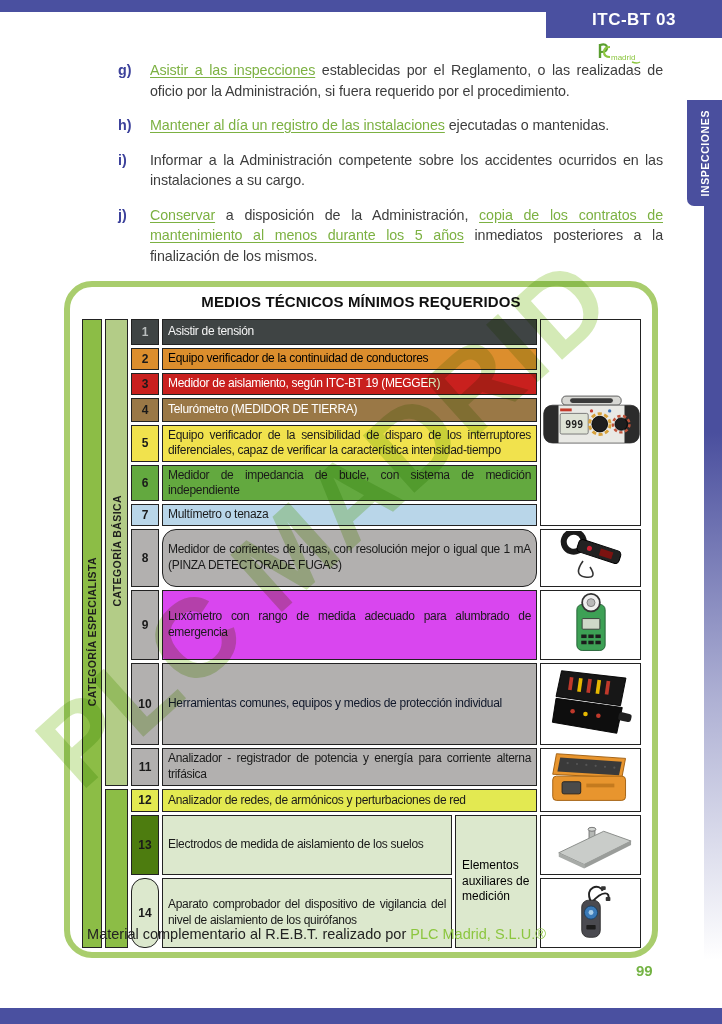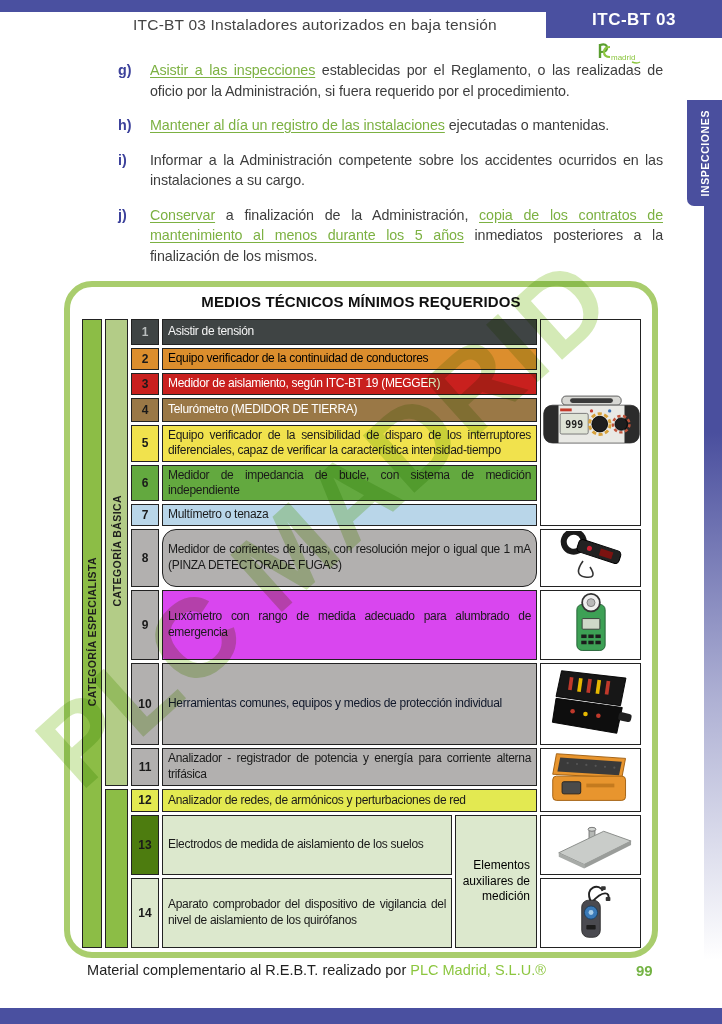--- a/index.html
+++ b/index.html
@@ -35,42 +35,41 @@
   
   table.equip{position:absolute;left:79px;top:316px;width:565px;border-collapse:separate;
               border-spacing:3px;table-layout:fixed;}
   table.equip td{border:1px solid #222;vertical-align:middle;box-sizing:border-box;overflow:hidden;}
   td.num{text-align:center;font-weight:bold;font-size:12px;}
   td.desc{font-size:12px;letter-spacing:-.3px;line-height:1.28;padding:2px 5px;text-align:justify;}
   td.imgc{background:#fff;text-align:center;vertical-align:middle;padding:1px;}
   td.catcell{text-align:center;}
   .vtext{writing-mode:vertical-rl;transform:rotate(180deg);font-weight:bold;font-size:10.5px;
          letter-spacing:.4px;color:#1d1d1d;white-space:nowrap;}
-  td.aux{font-size:12px;line-height:1.3;padding:2px 6px;text-align:right;}
+  td.aux{font-size:12px;line-height:1.3;padding:2px 6px;text-align:left;}
   tr.h1{height:26px} tr.h2{height:22px} tr.h3{height:22px} tr.h4{height:24px}
   tr.h5{height:36px} tr.h6{height:22px} tr.h7{height:17px} tr.h8{height:55px}
   tr.h9{height:66px} tr.h10{height:80px} tr.h11{height:38px} tr.h12{height:20px}
   tr.h13{height:60px} tr.h14{height:65px}
   
   .watermark{position:absolute;left:55px;top:700px;font-size:112px;font-weight:bold;
              color:#8dc63f;opacity:.38;white-space:nowrap;transform:rotate(-42deg);
              transform-origin:0 50%;pointer-events:none;mix-blend-mode:multiply;z-index:40;
              letter-spacing:2px;}
   
-  .footer{position:absolute;left:64px;top:962px;width:505px;text-align:center;font-size:14.5px;color:#222;}
+  .footer{position:absolute;left:64px;top:926px;width:505px;text-align:center;font-size:14.5px;color:#222;}
   .footer .brand{color:#8cc63f;}
   .pagenum{position:absolute;left:636px;top:962px;font-size:15px;font-weight:bold;color:#74b344;}
 </style>
 </head>
 <body>
 
 <div class="page">
 
   <div class="topbar"></div>
-  <div class="doc-title">ITC-BT 03 Instaladores autorizados en baja tensión</div>
   <div class="badge">
     <span>ITC-BT 03</span>
   </div>
 
   <div class="logo">
     <svg width="52" height="24" viewBox="0 0 52 24">
       <path d="M6 2 v14" stroke="#5a9e2f" stroke-width="2.4" fill="none"></path>
       <path d="M6 3 q7 -2 7 3 q0 4 -6 4" stroke="#5a9e2f" stroke-width="2.2" fill="none"></path>
       <path d="M16 5 q-6 0 -6 5 q0 5 6 5" stroke="#8cc63f" stroke-width="2.2" fill="none"></path>
       <text x="17" y="18" font-size="8" fill="#8cc63f" font-family="Liberation Sans, sans-serif">madrid</text>
@@ -91,21 +90,21 @@
     <div class="item">
       <span class="letter">h)</span>
       <span class="txt"><span class="glink">Mantener al día un registro de las instalaciones</span><span> ejecutadas o mantenidas.</span></span>
     </div>
     <div class="item">
       <span class="letter">i)</span>
       <span class="txt"><span>Informar a la Administración competente sobre los accidentes ocurridos en las instalaciones a su cargo.</span></span>
     </div>
     <div class="item">
       <span class="letter">j)</span>
-      <span class="txt"><span class="glink">Conservar</span><span> a finalización de la Administración, </span><span class="glink">copia de los contratos de mantenimiento al menos durante los 5 años</span><span> inmediatos posteriores a la finalización de los mismos.</span></span>
+      <span class="txt"><span class="glink">Conservar</span><span> a disposición de la Administración, </span><span class="glink">copia de los contratos de mantenimiento al menos durante los 5 años</span><span> inmediatos posteriores a la finalización de los mismos.</span></span>
     </div>
   </div>
 
   <div class="greenbox"></div>
   <div class="tbl-title">MEDIOS TÉCNICOS MÍNIMOS REQUERIDOS</div>
 
   <table class="equip">
     <colgroup>
       <col style="width:20px">
         <col style="width:23px">
@@ -257,21 +256,21 @@
         <svg width="88" height="52" viewBox="0 0 90 52">
           <rect x="43" y="12" width="6" height="11" fill="#b5b8b5" stroke="#777"></rect>
           <ellipse cx="46" cy="12" rx="4" ry="2" fill="#d2d5d2" stroke="#777"></ellipse>
           <polygon points="12,36 58,14 86,24 38,48" fill="#c9ccc9" stroke="#8a8d8a"></polygon>
           <polygon points="38,48 86,24 86,28 38,52" fill="#9a9d9a"></polygon>
           <polygon points="12,36 38,48 38,52 12,40" fill="#a8aba8"></polygon>
         </svg>
       </td>
     </tr>
     <tr class="h14">
-      <td class="num" style="background: rgb(220, 232, 205); color: rgb(26, 26, 26);">14</td>
+      <td class="num" style="background: rgb(220, 232, 205); color: rgb(26, 26, 26); border-radius: 13px;">14</td>
       <td class="desc" style="background: rgb(220, 232, 205); color: rgb(26, 26, 26);">Aparato comprobador del dispositivo de vigilancia del nivel de aislamiento de los quirófanos</td>
       <td class="imgc">
         <svg width="54" height="62" viewBox="0 0 60 80">
           <path d="M30 28 C 20 8, 42 4, 45 14" stroke="#222" stroke-width="2.5" fill="none"></path>
           <path d="M32 28 C 44 14, 56 14, 52 26" stroke="#222" stroke-width="2.5" fill="none"></path>
           <rect x="43" y="8" width="6" height="5" rx="1" fill="#333"></rect>
           <rect x="49" y="22" width="6" height="5" rx="1" fill="#333"></rect>
           <rect x="18" y="26" width="24" height="48" rx="9" fill="#4a4a50" stroke="#222"></rect>
           <circle cx="30" cy="42" r="8.5" fill="#3a7ab8" stroke="#123a5c"></circle>
           <circle cx="30" cy="42" r="3.2" fill="#a8cde8"></circle>

